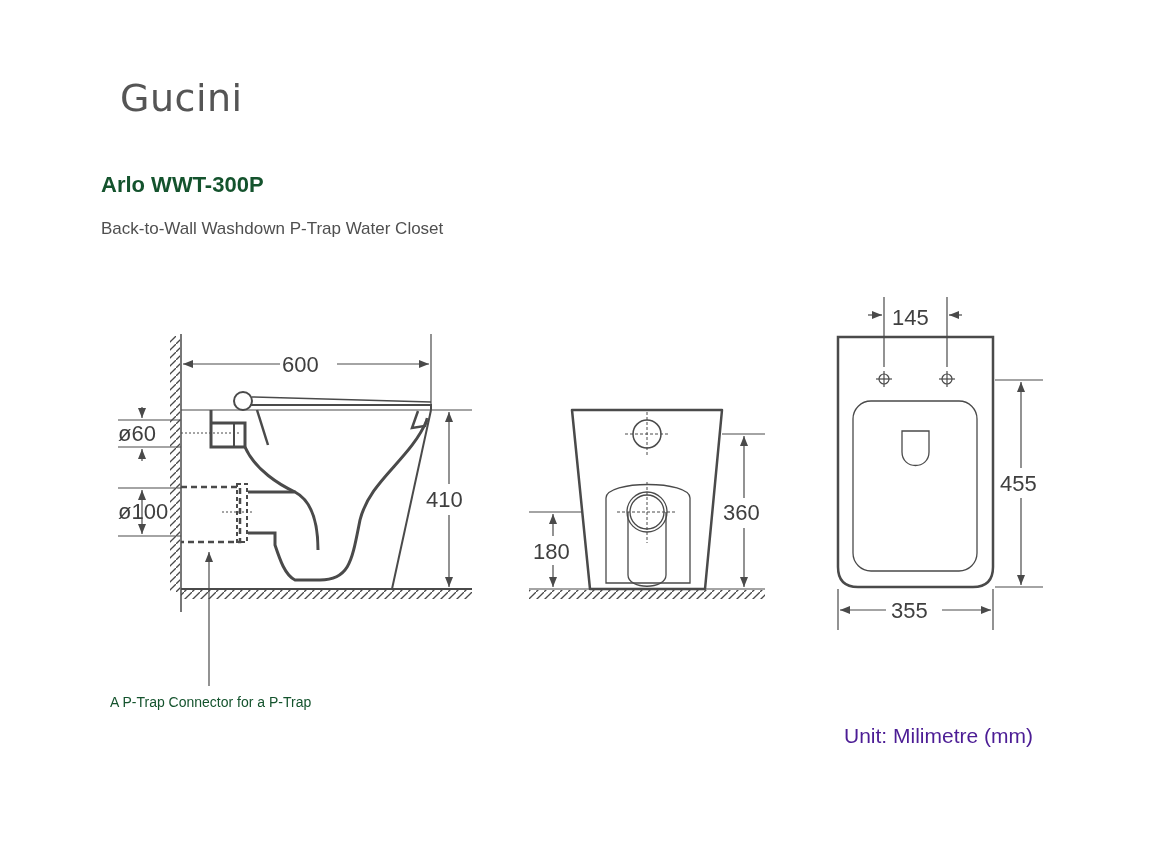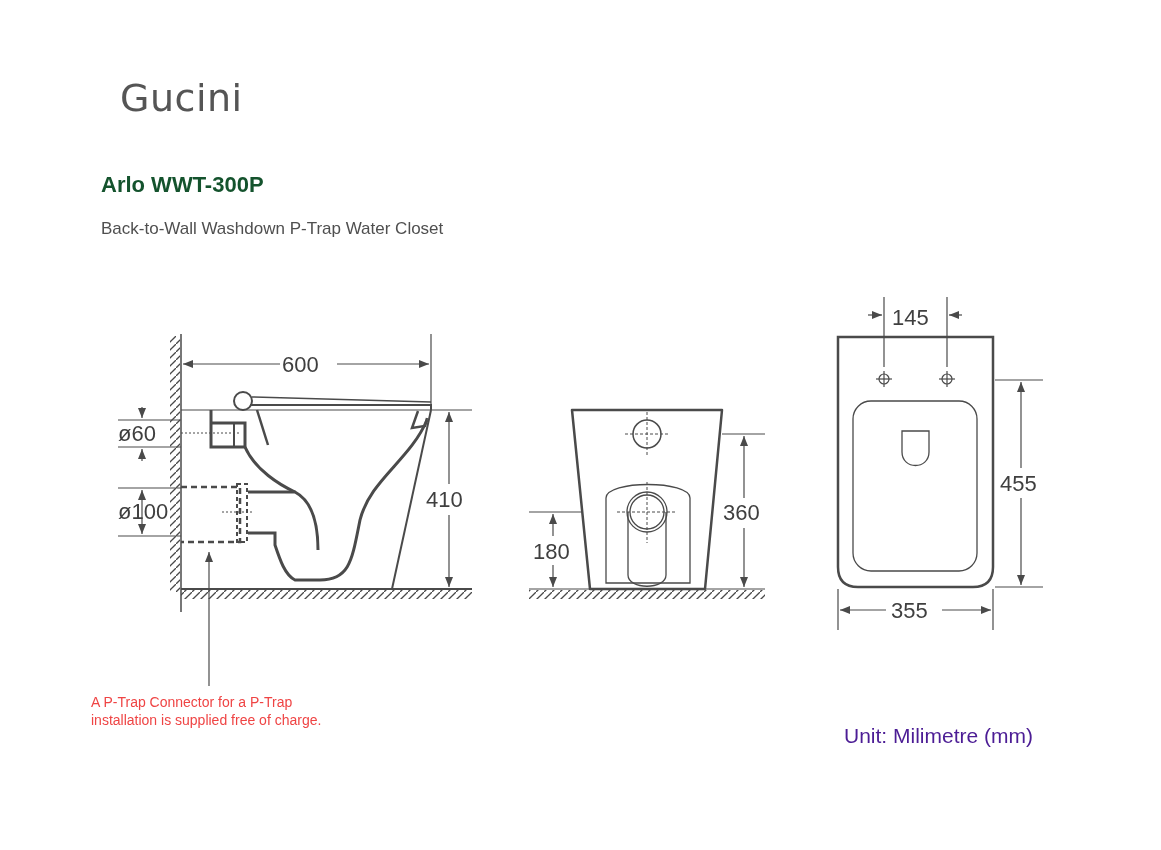--- a/index.html
+++ b/index.html
@@ -2,21 +2,21 @@
 <html><head>
 <meta charset="utf-8">
 <style>
   html, body { margin:0; padding:0; background:#ffffff; }
   body { width:1161px; height:850px; position:relative; overflow:hidden;
          font-family:"Liberation Sans", sans-serif; color:#4a4a4a; }
   .brand { position:absolute; left:100px; top:76px; font-size:38px; font-family:"DejaVu Sans", sans-serif;
            font-weight:normal; color:#555555; letter-spacing:0.5px;margin-left:20px; }
   .model { position:absolute; left:101px; top:172px; font-size:22px; font-weight:bold; color:#14532d; }
   .subtitle { position:absolute; left:101px; top:219px; font-size:17px; color:#4f4f4f; }
-  .note { position:absolute; left:91px; top:693px; font-size:14px; line-height:18px; color:#ef4444; }
+  .note { position:absolute; left:110px; top:693px; font-size:14px; line-height:18px; color:#14532d; }
   .unit { position:absolute; left:844px; top:724px; font-size:21px; color:#4c1d95; }
   svg.drawing { position:absolute; left:0; top:0; }
   .dim { font-family:"Liberation Sans", sans-serif; font-size:22px; fill:#3f3f3f; }
 </style>
 </head>
 <body>
 
 <div class="brand">Gucini</div>
 <div class="model">Arlo WWT-300P</div>
 <div class="subtitle">Back-to-Wall Washdown P-Trap Water Closet</div>
@@ -146,15 +146,14 @@
     <line x1="840" y1="610" x2="886" y2="610" stroke-width="1.2" marker-start="url(#arr)"></line>
     <line x1="942" y1="610" x2="991" y2="610" stroke-width="1.2" marker-end="url(#arr)"></line>
   </g>
   <text class="dim" x="892" y="325">145</text>
   <text class="dim" x="1000" y="491">455</text>
   <text class="dim" x="891" y="618">355</text>
 </svg>
 
 <div class="note">
   <div>A P-Trap Connector for a P-Trap</div>
-  <div>installation is supplied free of charge.</div>
 </div>
 <div class="unit">Unit: Milimetre (mm)</div>
 
 </body></html>

